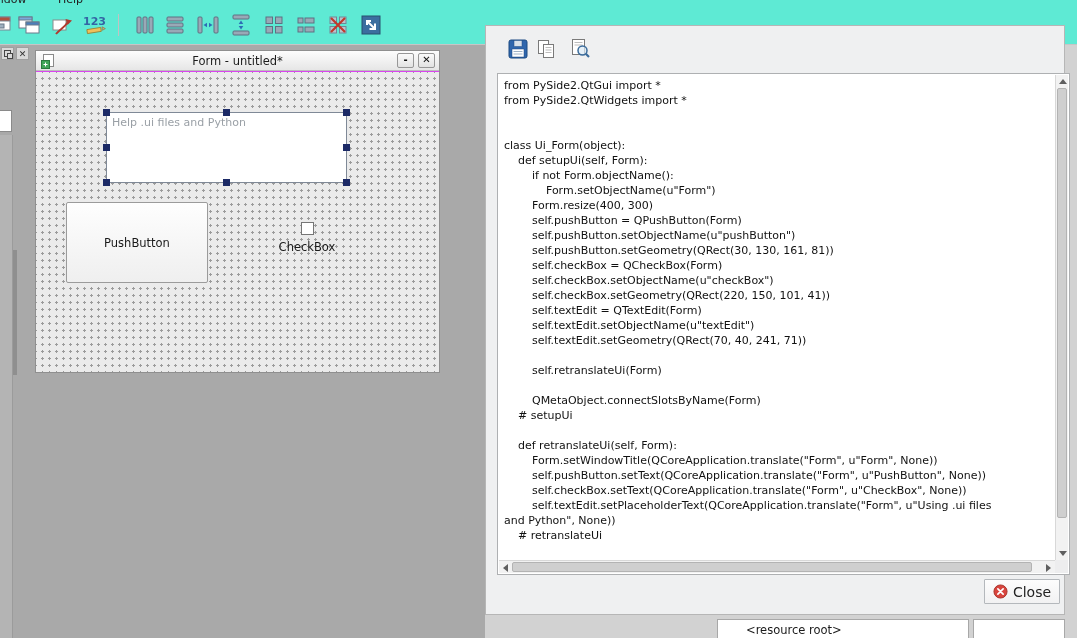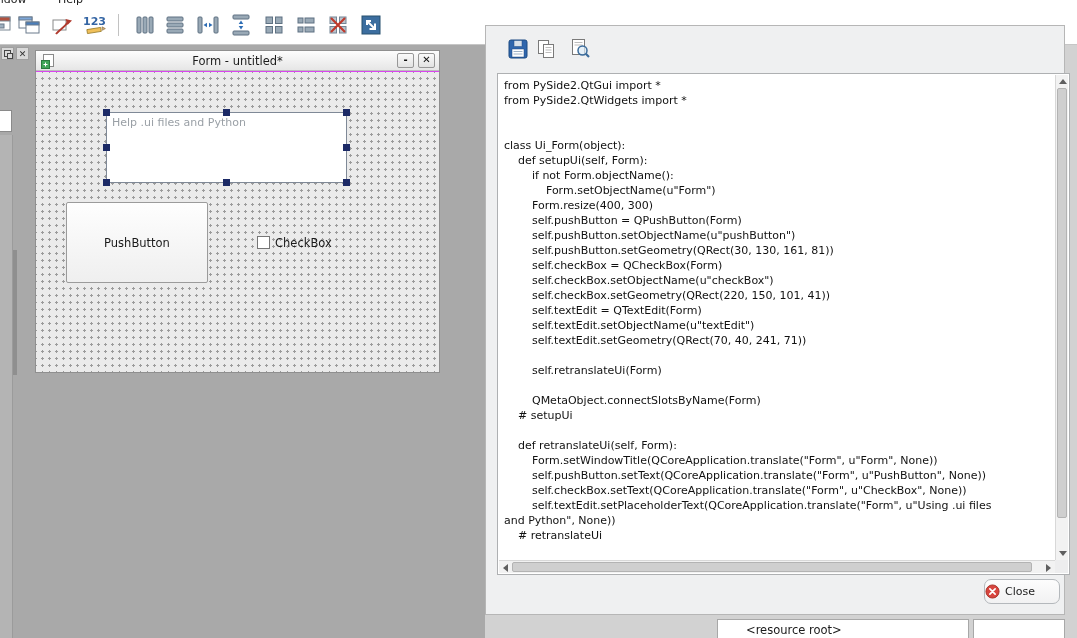--- a/index.html
+++ b/index.html
@@ -6,21 +6,21 @@
   html,body { background:#ffffff; }
   .screen {
     position:relative; width:1077px; height:638px; overflow:hidden;
     background:#d2d2d2; font-family:"DejaVu Sans","Liberation Sans",sans-serif; color:#1a1a1a;
     -webkit-font-smoothing:antialiased;
   }
   .abs { position:absolute; }
 
   
   .topbar { position:absolute; left:0; top:0; width:1077px; height:45px;
-            background:#ffffff; border-bottom:1px solid #c6c6c6; }
+            background:#5eead4; border-bottom:1px solid #c6c6c6; }
   .menu-clip { position:absolute; left:0; top:0; width:240px; height:7px; overflow:hidden; }
   .menu-item { position:absolute; top:-7px; font-size:11px; color:#222; }
   .tbtn { position:absolute; top:12px; width:26px; height:26px;
           display:flex; align-items:center; justify-content:center; }
   .tsep { position:absolute; top:14px; width:1px; height:22px; background:#c2c2c2; }
 
   
   .mdi { position:absolute; left:0; top:45px; width:485px; height:593px; background:#a9a9a9; }
   .dockbtn { position:absolute; width:13px; height:13px; display:flex; align-items:center;
              justify-content:center; font-size:9px; color:#333; background:#d9d9d9;
@@ -50,21 +50,21 @@
   .designed-textedit { position:absolute; left:70px; top:40px; width:241px; height:71px;
              background:#ffffff; border:1px solid #7f8997; padding:3px 5px;
              font-size:11px; color:#9aa0a6; }
   .handle { position:absolute; width:7px; height:7px; background:#1c2a66; }
   .designed-pushbutton { position:absolute; left:30px; top:130px; width:142px; height:81px;
              border:1px solid #9b9b9b; border-radius:2px;
              background:linear-gradient(#fefefe,#efefef);
              display:flex; align-items:center; justify-content:center;
              font-size:11.5px; color:#1a1a1a; }
   .designed-checkbox { position:absolute; left:220px; top:150px; width:101px; height:41px;
-             display:flex; align-items:center; gap:5px; padding-left:1px; font-size:11.5px; }
+             display:flex; align-items:center; gap:5px; padding-left:1px; font-size:11.5px;flex-direction:column; }
   .cb-indicator { width:13px; height:13px; background:#fff; border:1px solid #767676; flex:0 0 auto; }
 
   
   .dialog { position:absolute; left:485px; top:25px; width:580px; height:590px;
             background:#eff0f1; border:1px solid #b6b6b6; }
   .dbtn { position:absolute; top:11px; width:24px; height:24px;
           display:flex; align-items:center; justify-content:center; }
   .code-area { position:absolute; left:11px; top:47px; width:573px; height:502px;
           background:#ffffff; border:1px solid #aeb0b2; }
   .code-view { position:absolute; left:1px; top:1px; right:14px; bottom:14px; overflow:hidden; }
@@ -78,23 +78,23 @@
   .sb-arrow { position:absolute; width:13px; height:13px; display:flex; align-items:center; justify-content:center; }
   .tri-up   { width:0;height:0;border-left:4px solid transparent;border-right:4px solid transparent;border-bottom:5px solid #5f5f5f; }
   .tri-down { width:0;height:0;border-left:4px solid transparent;border-right:4px solid transparent;border-top:5px solid #5f5f5f; }
   .tri-left { width:0;height:0;border-top:4px solid transparent;border-bottom:4px solid transparent;border-right:5px solid #5f5f5f; }
   .tri-right{ width:0;height:0;border-top:4px solid transparent;border-bottom:4px solid transparent;border-left:5px solid #5f5f5f; }
   .vthumb { position:absolute; left:1px; right:1px; top:13px; height:430px;
           background:#cfcfcf; border:1px solid #b3b3b3; border-radius:2px; }
   .hthumb { position:absolute; top:1px; bottom:1px; left:13px; width:520px;
           background:#cfcfcf; border:1px solid #b3b3b3; border-radius:2px; }
   .close-btn { position:absolute; right:4px; bottom:10px; width:76px; height:25px;
-          display:flex; align-items:center; gap:5px;
+          display:flex; align-items:center; justify-content:center; gap:5px;
           background:linear-gradient(#fdfdfd,#f1f1f2); border:1px solid #b4b8bc;
-          border-radius:7px; font-size:11px; color:#222; }
+          border-radius:1px; font-size:14px; color:#222; }
 
   
   .res-box1 { position:absolute; left:717px; top:619px; width:252px; height:24px;
           background:#ffffff; border:1px solid #a8a8a8; font-size:11.5px; line-height:20px;
           padding-left:28px; color:#1a1a1a; }
   .res-box2 { position:absolute; left:973px; top:619px; width:92px; height:24px;
           background:#ffffff; border:1px solid #a8a8a8; }
 </style>
 </head>
 <body>

